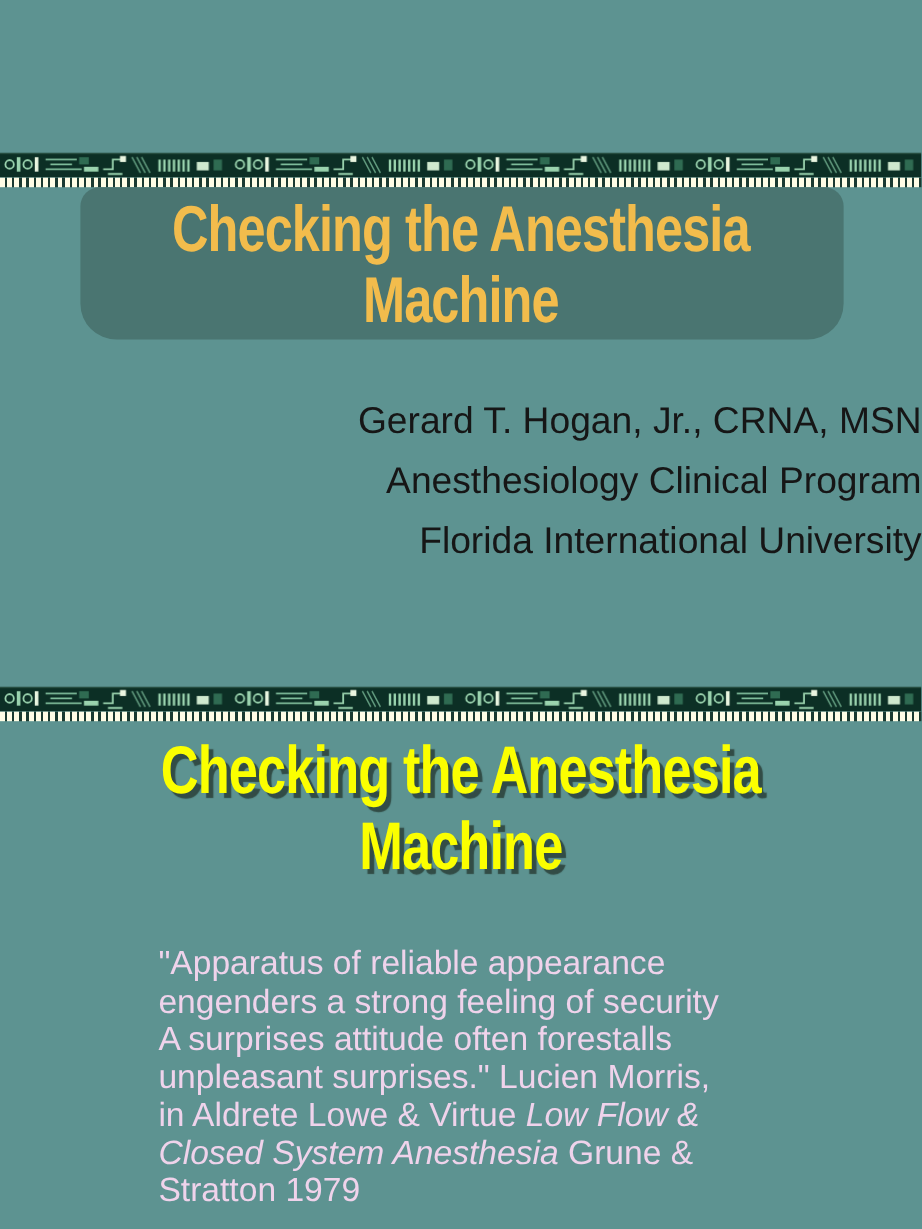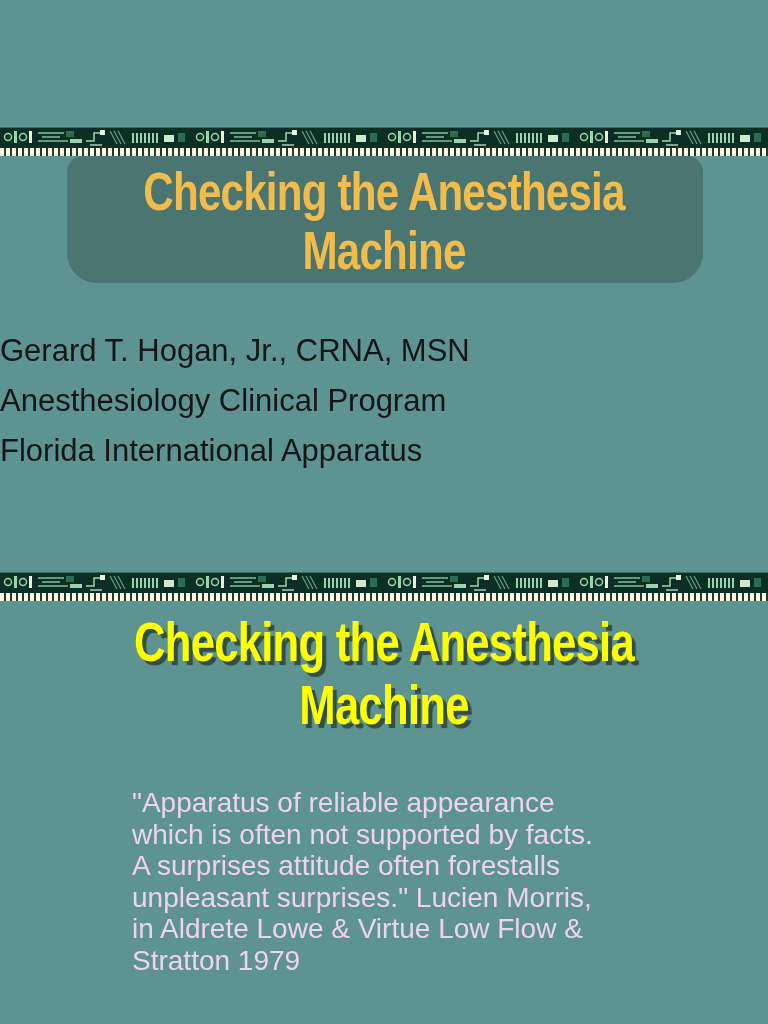--- a/index.html
+++ b/index.html
@@ -32,37 +32,37 @@
     text-align: center; font-weight: bold;
     letter-spacing: -1px;
     transform: scaleX(0.78); transform-origin: 50% 50%;
   }
   #slide1-title {
     top: 162px; color: #F2BC4C;
     font-size: 54px; line-height: 59px;
   }
   .author-block {
     position: absolute; left: 0; top: 326px; width: 768px;
-    text-align: left; color: #161616;
+    text-align: right; color: #161616;
     font-size: 31px; line-height: 50px;
   }
 
   
   #slide2-title {
     top: 610px; color: #FBFF00;
     font-size: 56px; line-height: 63px;
     text-shadow: 5px 4px 1px rgba(42, 64, 56, 0.85);
   }
   .quote-block {
     position: absolute; left: 132px; top: 787px;
     font-size: 28px; line-height: 31.5px;
     color: #EFD3EB;
   }
   .quote-line { white-space: nowrap; }
-  .it { }
+  .it { font-style: italic; }
 </style>
 </head>
 <body>
 
 <div>
 
   <div id="border-top" class="circuit-border">
     <svg width="768" height="21" xmlns="http://www.w3.org/2000/svg">
       <defs>
         <pattern id="circ" width="192" height="21" patternUnits="userSpaceOnUse">
@@ -97,37 +97,38 @@
   </div>
 
   <div class="title-box"></div>
   <div id="slide1-title" class="slide-title">
     <div>Checking the Anesthesia</div>
     <div>Machine</div>
   </div>
   <div class="author-block">
     <div>Gerard T. Hogan, Jr., CRNA, MSN</div>
     <div>Anesthesiology Clinical Program</div>
-    <div>Florida International Apparatus</div>
+    <div>Florida International University</div>
   </div>
 
   <div id="border-mid" class="circuit-border">
     <svg width="768" height="21" xmlns="http://www.w3.org/2000/svg">
       <rect width="768" height="21" fill="url(#circ)"></rect>
     </svg>
     <div class="stripe-band"></div>
   </div>
 
   <div id="slide2-title" class="slide-title">
     <div>Checking the Anesthesia</div>
     <div>Machine</div>
   </div>
 
   <div class="quote-block">
     <div class="quote-line"><span>"Apparatus of reliable appearance</span></div>
-    <div class="quote-line"><span>which is often not supported by facts.</span></div>
+    <div class="quote-line"><span>engenders a strong feeling of security</span></div>
     <div class="quote-line"><span>A surprises attitude often forestalls</span></div>
     <div class="quote-line"><span>unpleasant surprises." Lucien Morris,</span></div>
     <div class="quote-line"><span>in Aldrete Lowe &amp; Virtue </span><span class="it">Low Flow &amp;</span></div>
+    <div class="quote-line"><span class="it">Closed System Anesthesia</span><span> Grune &amp;</span></div>
     <div class="quote-line"><span>Stratton 1979</span></div>
   </div>
 
 </div>
 
 </body></html>

